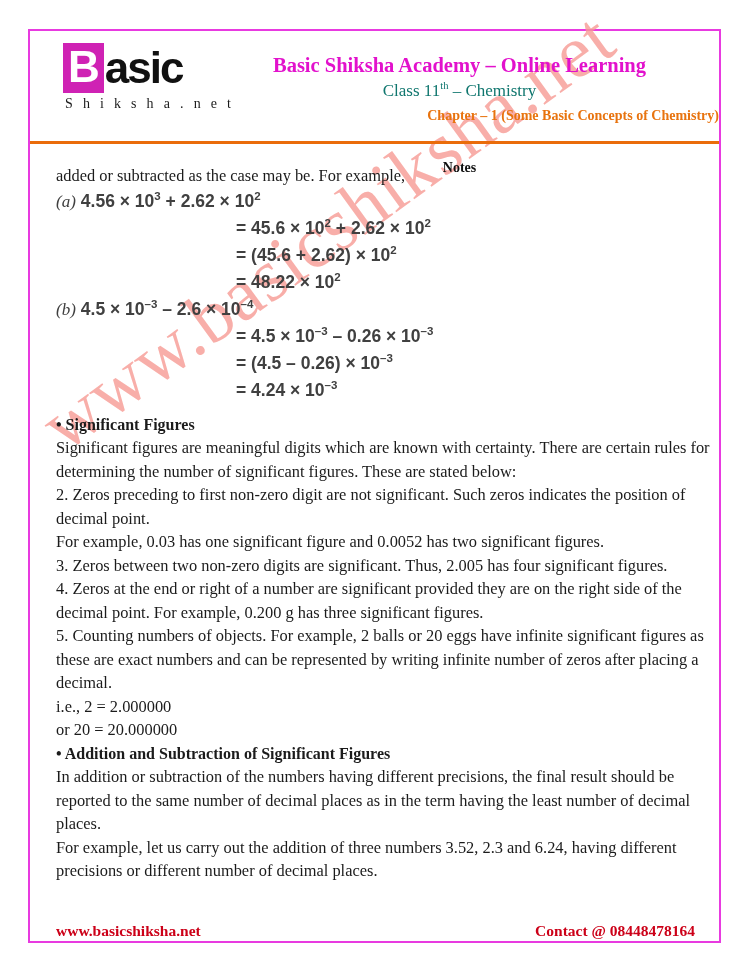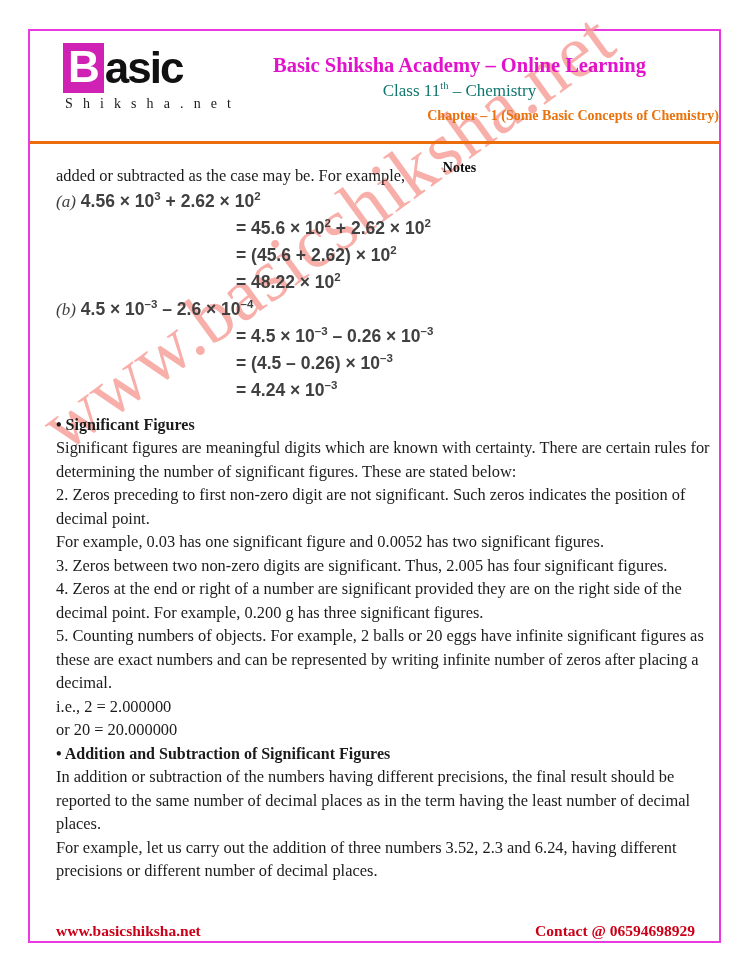--- a/index.html
+++ b/index.html
@@ -292,17 +292,17 @@
     <p class="p">or 20 = 20.000000</p>
     <p class="p bold">• Addition and Subtraction of Significant Figures</p>
     <p class="p">In addition or subtraction of the numbers having different precisions, the final result should be reported to the same number of decimal places as in the term having the least number of decimal places.</p>
     <p class="p">For example, let us carry out the addition of three numbers 3.52, 2.3 and 6.24, having different precisions or different number of decimal places.</p>
 
   </div>
 
   <div class="footer">
     <div class="footer-inner">
       <span class="f-text">www.basicshiksha.net</span>
-      <span class="f-text">Contact @  06594698929</span>
+      <span class="f-text">Contact @  08448478164</span>
     </div>
   </div>
 
 </div>
 
 </body></html>

